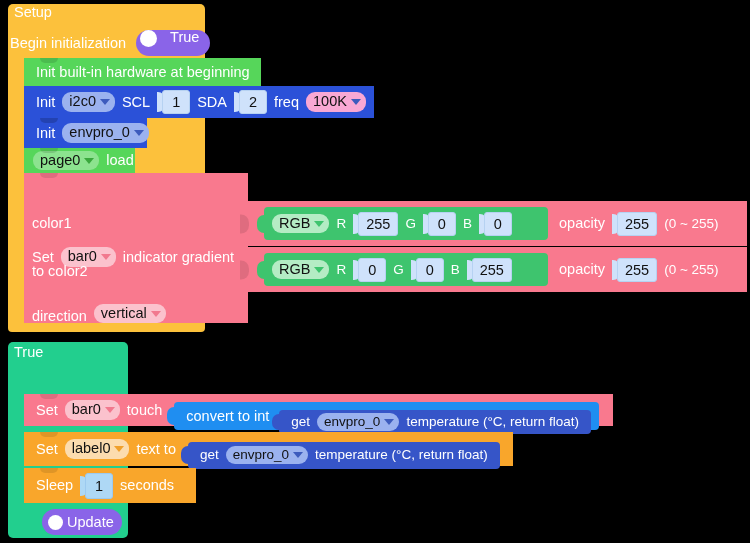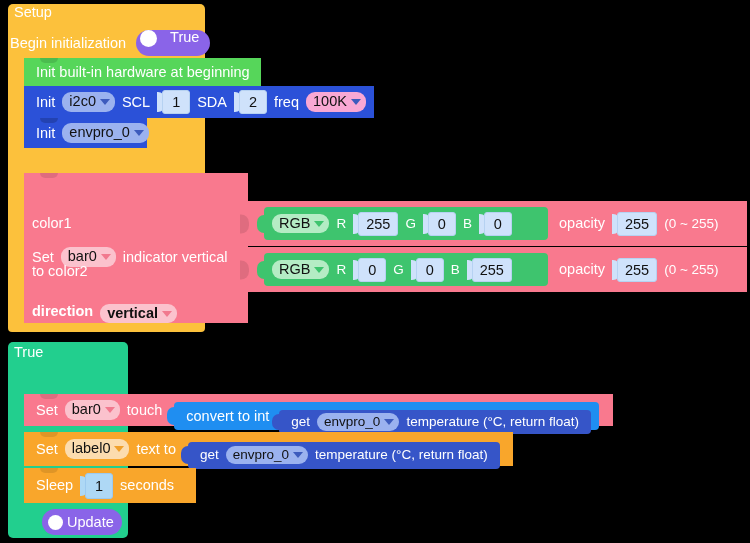--- a/index.html
+++ b/index.html
@@ -123,21 +123,21 @@
 
   #init-hw       { left: 24px; top: 58px;  width: 237px; height: 28px; background: #56d65a; }
   #init-i2c      { left: 24px; top: 86px;  width: 350px; height: 32px; background: #2b51d8; }
   #init-envpro   { left: 24px; top: 118px; width: 123px; height: 30px; background: #2b51d8; }
   #page0-load    { left: 24px; top: 148px; width: 111px; height: 25px; background: #56d65a; }
 
   #set-gradient  { left: 24px; top: 173px; width: 224px; height: 150px; background: #f9798e; }
   #grad-title { position: absolute; left: 8px; top: 9px; }
   #grad-color1 { position: absolute; left: 8px; top: 43px; }
   #grad-color2 { position: absolute; left: 8px; top: 91px; }
-  #grad-direction { position: absolute; left: 8px; top: 131px; display: flex; align-items: flex-start; font-weight: bold; }
+  #grad-direction { position: absolute; left: 8px; top: 131px; display: flex; align-items: flex-end; }
 
   
   .grad-strip {
     position: absolute;
     background: #f9798e;
     left: 240px;
     width: 507px;
     height: 45px;
   }
   #grad-strip-1 { top: 201px; }
@@ -248,30 +248,40 @@
     <div class="notch-top" style="background:#000;opacity:.18"></div>
     <div class="row" style="padding-left:8px">
       <span class="lbl">Init</span>
       <span class="dd" style="background:#9bb2ef">
         <span>envpro_0</span>
         <span class="tri" style="border-top-color:#3d5bbd"></span>
       </span>
     </div>
   </div>
 
+  <div class="blk stmt" id="page0-load">
+    <div class="notch-top" style="background:#000;opacity:.12"></div>
+    <div class="row" style="padding-left:6px">
+      <span class="dd" style="background:#8ce38f">
+        <span>page0</span>
+        <span class="tri" style="border-top-color:#3aa83d"></span>
+      </span>
+      <span class="lbl">load</span>
+    </div>
+  </div>
 
   <div class="blk" id="set-gradient">
     <div class="notch-top" style="background:#000;opacity:.10"></div>
     <div id="grad-title" class="row">
       <span class="lbl" style="padding-left:0">Set</span>
       <span class="dd" style="background:#fbc2cd">
         <span>bar0</span>
         <span class="tri" style="border-top-color:#f1798e"></span>
       </span>
-      <span class="lbl">indicator vertical</span>
+      <span class="lbl">indicator gradient</span>
     </div>
     <div id="grad-color1" class="lbl" style="padding-left:0">color1</div>
     <div id="grad-color2" class="lbl" style="padding-left:0">to color2</div>
     <div id="grad-direction">
       <span class="lbl" style="padding-left:0">direction</span>
       <span class="dd" style="background:#fbc2cd">
         <span>vertical</span>
         <span class="tri" style="border-top-color:#f1798e"></span>
       </span>
     </div>

